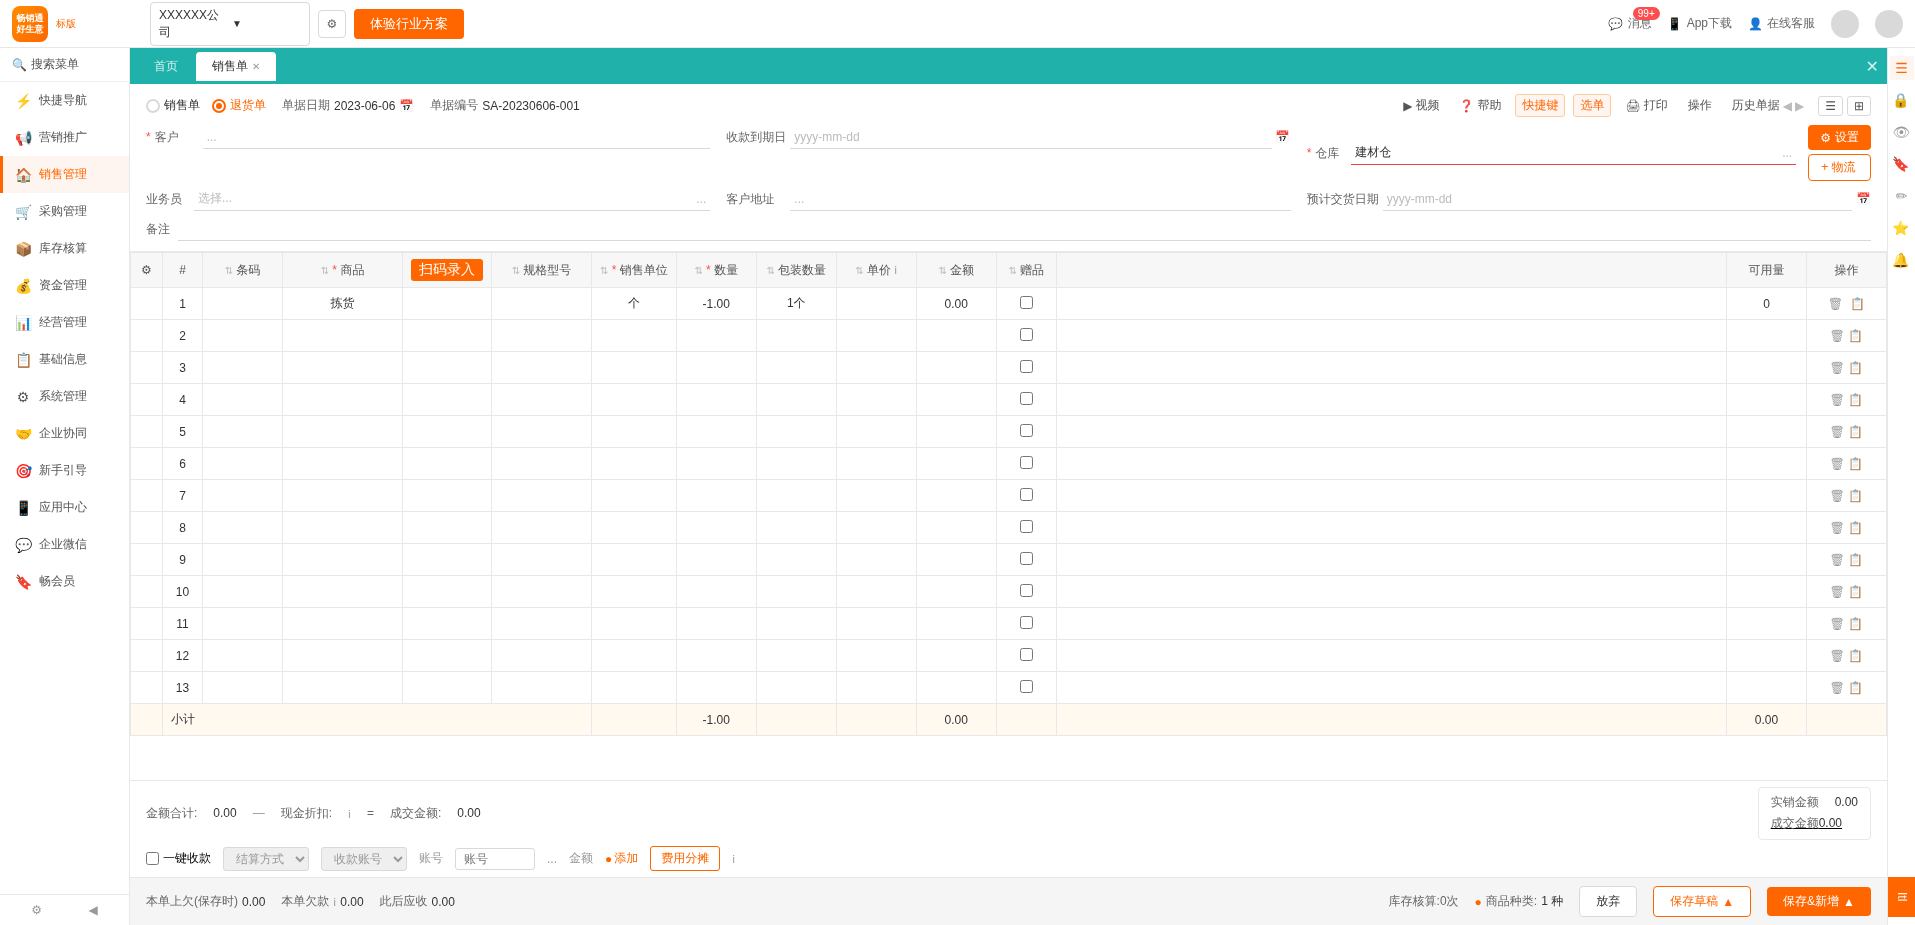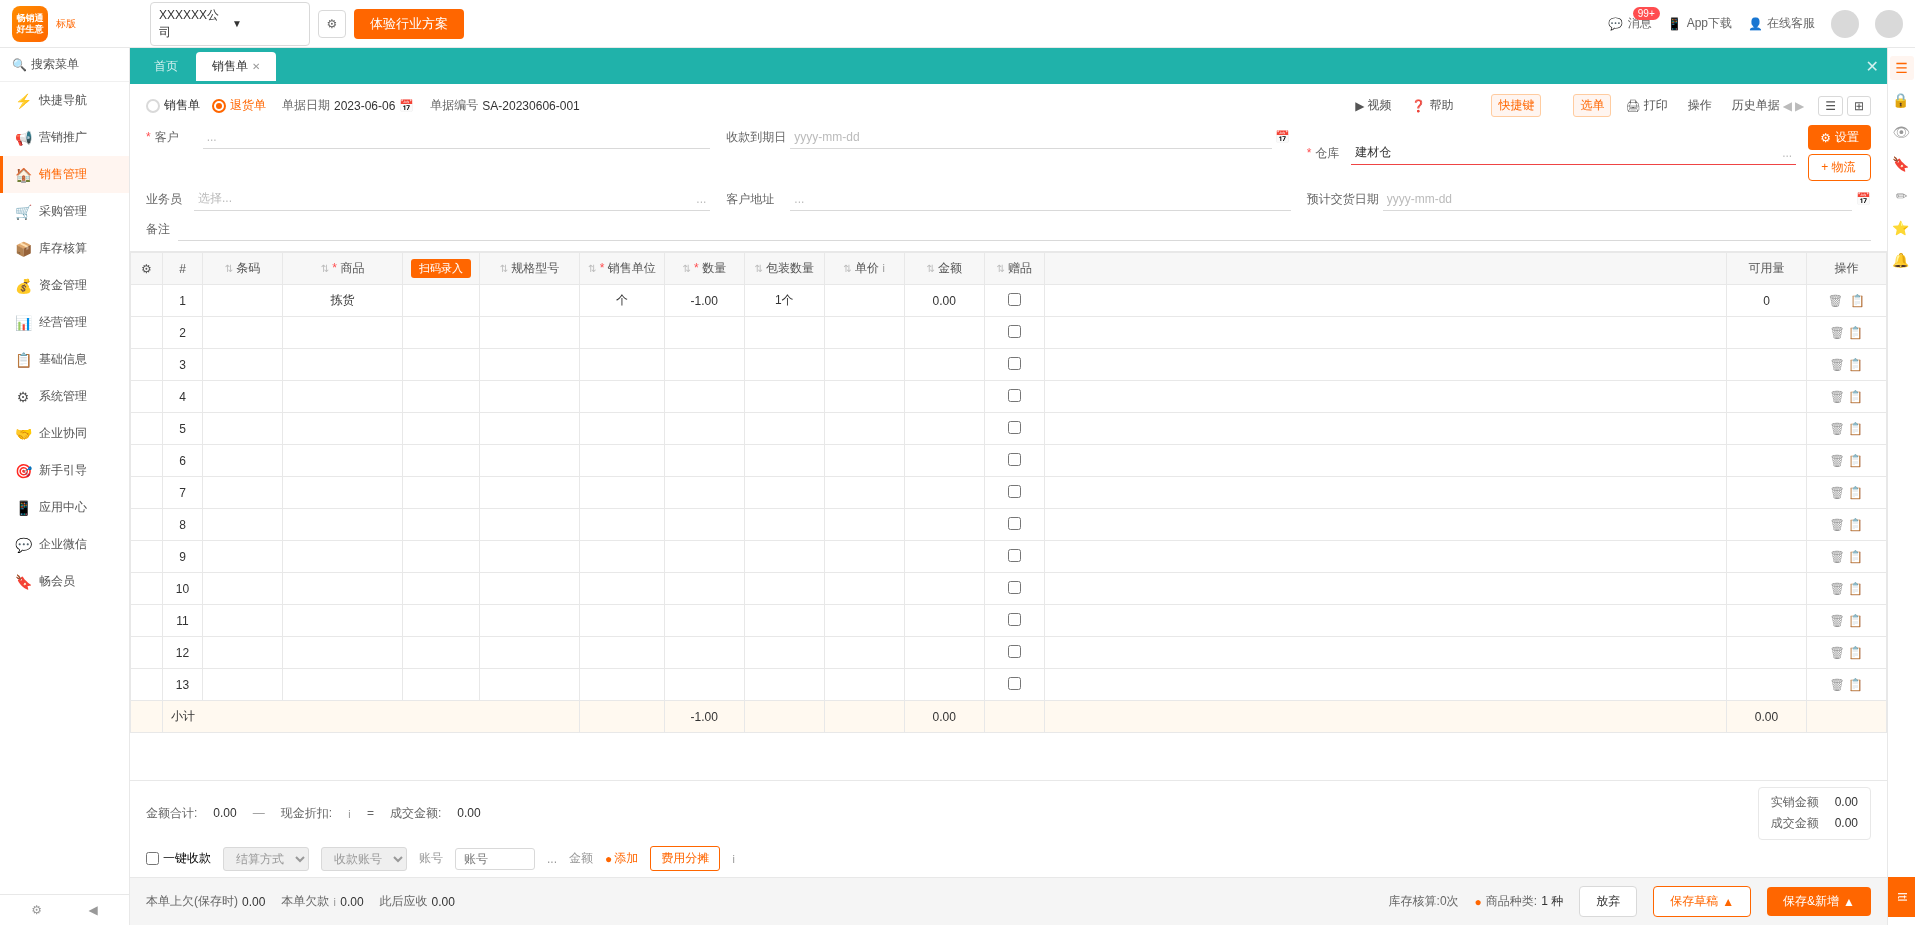--- a/index.html
+++ b/index.html
@@ -145,21 +145,21 @@
 
     .toolbar-actions { display: flex; align-items: center; gap: 8px; color: #555; }
     .toolbar-btn {
       display: flex; align-items: center; gap: 3px;
       cursor: pointer; padding: 2px 6px; color: #555;
     }
     .toolbar-btn-orange {
       background: #fff5f0; border: 1px solid #ffcca0;
       border-radius: 3px; color: #ff6600;
       padding: 2px 6px; cursor: pointer;
-      display: flex; align-items: center; gap: 3px; margin-left: 24px;
+      display: flex; align-items: center; gap: 3px;
     }
     .field-input {
       flex: 1; border: none; border-bottom: 1px solid #d9d9d9;
       padding: 4px 4px; color: #333; outline: none; background: transparent;
       display: flex; align-items: center; justify-content: space-between;
     }
     .field-input-placeholder { color: #bbb; }
     .field-dots { color: #bbb; cursor: pointer; }
     .action-btn-orange {
       background: #ff6600; color: white;
@@ -205,21 +205,21 @@
     .col-qty { width: 80px; }
     .col-pack { width: 80px; }
     .col-price { width: 80px; }
     .col-amount { width: 80px; }
     .col-gift { width: 60px; }
     .col-available { width: 80px; }
     .col-action { width: 80px; }
     .scan-btn {
       background: #ff6600; color: white;
       border: none; border-radius: 3px;
-      padding: 2px 8px; cursor: pointer; font-size: 11px;
+      padding: 2px 8px; cursor: pointer; font-size: 14px;
     }
     .text-red { color: #ff4d4f; }
     .subtotal-row td { background: #fff9f0; font-weight: 500; }
     .gear-col { width: 32px; }
     .th-sortable { cursor: pointer; }
     .sort-icon { color: #bbb; font-size: 10px; }
 
     
     .bottom-area {
       background: #fff;
@@ -857,21 +857,21 @@
         <span class="info-icon">ℹ</span>
         <span class="equal-sign">=</span>
         <span style="color:#666;">成交金额:</span>
         <span style="color:#333;font-weight:500;">0.00</span>
         <div style="margin-left:auto;display:flex;align-items:center;gap:8px;">
           <div style="text-align:right;line-height:1.8;border:1px solid #e8e8e8;padding:4px 12px;border-radius:4px;">
             <div style="display:flex;justify-content:space-between;gap:16px;">
               <span style="color:#666;">实销金额</span>
               <span style="color:#333;font-weight:500;">0.00</span>
             </div>
-            <div style="display:flex;justify-content:flex-start;gap:16px;">
+            <div style="display:flex;justify-content:flex-start;gap:0;text-decoration:underline;">
               <span style="color:#666;">成交金额</span>
               <span style="color:#333;font-weight:500;">0.00</span>
             </div>
           </div>
         </div>
       </div>
       <div class="bottom-row2">
         <label class="checkbox-item">
           <input type="checkbox" style="">
           <span>一键收款</span>

